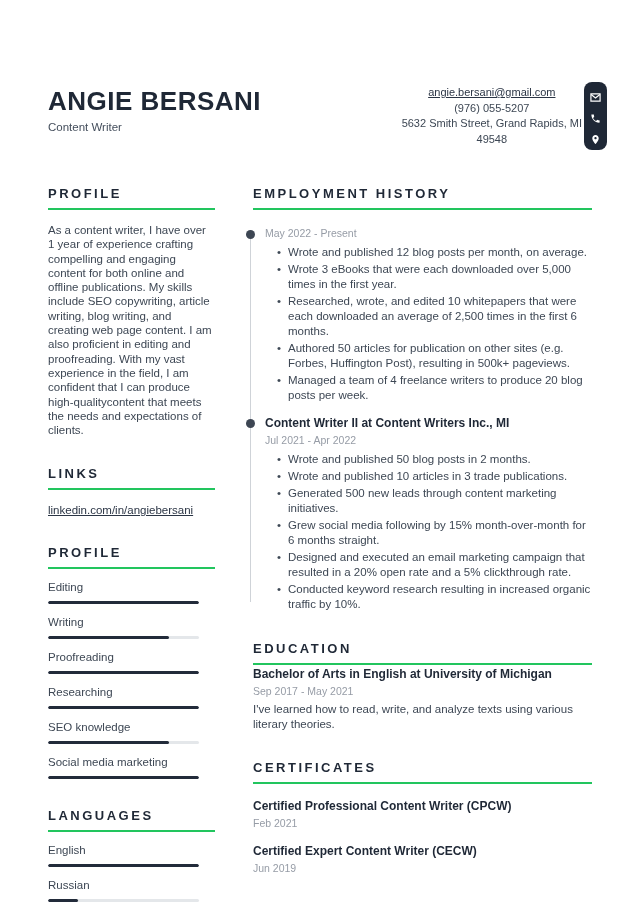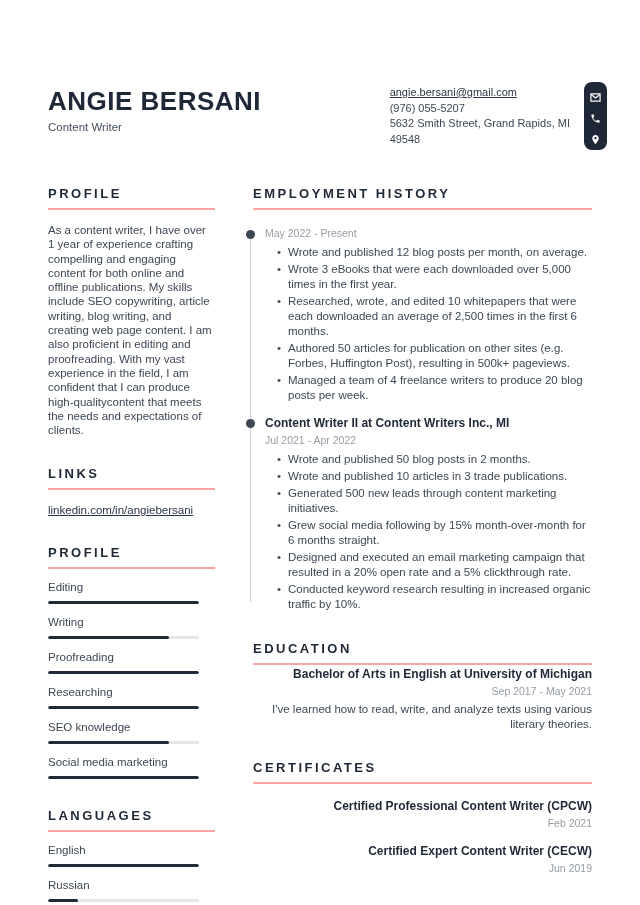--- a/index.html
+++ b/index.html
@@ -5,57 +5,57 @@
   * { box-sizing: border-box; }
   html, body { margin: 0; padding: 0; background: #ffffff; }
   .page {
     width: 640px; height: 905px; background: #ffffff; position: relative;
     font-family: "Liberation Sans", sans-serif; color: #3d4754; overflow: hidden; margin-top: 44px;
   }
   
   .header { position: relative; padding: 44px 48px 0 48px; height: 112px; }
   .name { font-size: 26px; font-weight: 700; color: #1f2836; letter-spacing: 0.5px; line-height: 1; margin: 0; }
   .headline { font-size: 11.5px; color: #444e5c; margin-top: 7px; }
-  .contact { position: absolute; top: 41px; right: 70px; text-align: left; font-size: 11px; line-height: 15.5px; color: #3d4754; }
+  .contact { position: absolute; top: 41px; right: 58px; text-align: center; font-size: 11px; line-height: 15.5px; color: #3d4754; }
   .contact a { color: #2b3545; text-decoration: underline; }
   .icon-rail {
     position: absolute; top: 38px; right: 33px; width: 23px; height: 68px;
     background: #1f2836; border-radius: 8px; display: flex; flex-direction: column;
     align-items: center; padding-top: 10px; gap: 10px;
   }
   .icon-rail svg { width: 11px; height: 11px; display: block; }
   
   .columns { display: flex; gap: 38px; padding: 30px 48px 0 48px; align-items: flex-start; }
   .col-left { flex: 0 0 167px; width: 167px; }
   .col-right { flex: 1; min-width: 0; }
   .section { margin-bottom: 29px; }
   .section-heading {
     font-size: 13px; font-weight: 700; letter-spacing: 2.5px; color: #1f2836;
-    margin: 0; padding-bottom: 7px; border-bottom: 2px solid #fca5a5;
+    margin: 0; padding-bottom: 7px; border-bottom: 2px solid #22c55e;
   }
   
   .profile-text { font-size: 11.5px; line-height: 14.3px; margin-top: 13px; color: #3d4754; }
   .link-item { margin-top: 14px; font-size: 11.5px; }
   .link-item a { color: #2b3545; text-decoration: underline; text-align: right; }
   .meter-item { margin-top: 12px; }
   .meter-label { font-size: 11.5px; color: #3d4754; margin-bottom: 8px; }
   .meter-track { width: 151px; height: 3px; background: #e4e7ea; border-radius: 2px; overflow: hidden; }
   .meter-fill { height: 100%; background: #222b3a; border-radius: 2px; }
   
   .jobs { position: relative; margin-top: 17px; }
   .timeline-line { position: absolute; left: -3.5px; top: 8px; bottom: 10px; width: 1.5px; background: #cfd3d8; }
   .job { position: relative; padding-left: 12px; margin-bottom: 13px; }
   .job:last-child { margin-bottom: 0; }
   .job-dot { position: absolute; left: -7.5px; top: 3px; width: 9px; height: 9px; border-radius: 50%; background: #3d4653; }
   .entry-title { font-size: 12px; font-weight: 700; color: #1f2836; line-height: 15px; }
   .entry-dates { font-size: 10.5px; color: #969ca6; margin-top: 3px; }
   .bullets { margin: 6px 0 0; padding: 0; list-style: none; }
   .bullets li { position: relative; padding-left: 23px; font-size: 11.5px; line-height: 15px; color: #3d4754; margin-bottom: 2px; }
   .bullets li::before { content: "\2022"; position: absolute; left: 12px; top: 0; color: #3d4754; }
-  .plain-entry { margin-top: 15px; text-align: right; }
+  .plain-entry { margin-top: 15px; }
   .entry-desc { font-size: 11.5px; line-height: 14.5px; margin-top: 5px; color: #3d4754; }
   .edu-wrap { margin-top: 2px; }
 </style>
 </head>
 <body>
 
 <div class="page">
 
   <div class="header">
     <h1 class="name">ANGIE BERSANI</h1>

